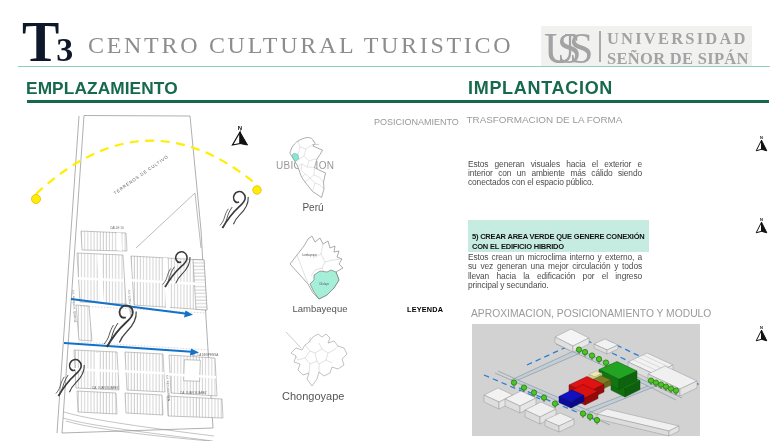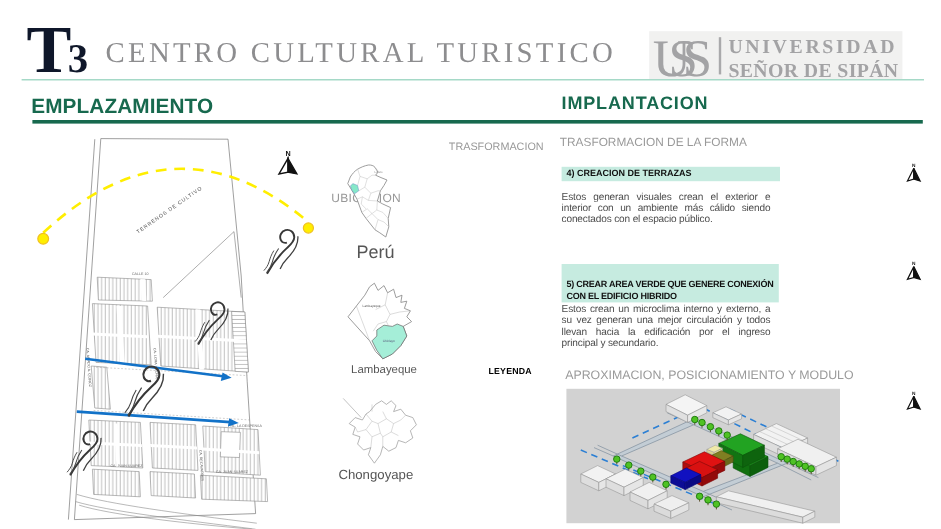--- a/index.html
+++ b/index.html
@@ -24,41 +24,40 @@
   <div class="abs" style="left:569px;top:23px;width:30px;height:44px;font-family:'Liberation Serif',serif;font-size:44px;color:#a3a3a5;">S</div>
 
   <div class="abs" style="left:599px;top:31px;width:2px;height:31px;background:#a9a9ab;"></div>
 
   <div class="abs" style="left:607px;top:29px;width:160px;font-family:'Liberation Serif',serif;font-weight:bold;color:#a3a3a5;font-size:16.5px;line-height:20px;"><span style="letter-spacing:2.2px;">UNIVERSIDAD</span><br><span style="letter-spacing:0.3px;text-align:center;">SEÑOR DE SIPÁN</span></div>
 
   <div class="abs" style="left:18px;top:66px;width:752px;height:1px;background:#8fd0ba;"></div>
 
   <div class="abs" style="left:26px;top:77.5px;font-size:17.3px;font-weight:bold;color:#17694e;letter-spacing:0.1px;">EMPLAZAMIENTO</div>
 
-  <div class="abs" style="left:468px;top:77.5px;font-size:15px;font-weight:bold;color:#17694e;letter-spacing:0.7px;">IMPLANTACION</div>
+  <div class="abs" style="left:468px;top:77.5px;font-size:18px;font-weight:bold;color:#17694e;letter-spacing:0.7px;">IMPLANTACION</div>
 
   <div class="abs" style="left:27px;top:100px;width:742px;height:3px;background:#17694e;"></div>
 
   <div class="abs" style="left:276px;top:120px;font-size:10px;color:#989898;letter-spacing:0.3px;margin-top:40px;">UBICACION</div>
 
-  <div class="abs" style="left:374px;top:116.5px;font-size:9px;color:#989898;letter-spacing:0px;">TRASFORMACION</div>
+  <div class="abs" style="left:374px;top:116.5px;font-size:9px;color:#989898;letter-spacing:0px;">POSICIONAMIENTO</div>
 
   <div class="abs" style="left:466.5px;top:114px;font-size:9.9px;color:#9a9a9a;letter-spacing:0px;">TRASFORMACION DE LA FORMA</div>
 
-  <div class="abs" style="left:468px;top:139px;width:178px;height:12px;background:#c6ebe0;font-size:7.5px;font-weight:bold;color:#111;line-height:12px;padding-left:4px;letter-spacing:0px;">4) CREACION DE TERRAZAS</div>
-
-  <div class="abs" style="left:468px;top:159.5px;width:174px;font-size:8.4px;letter-spacing:-0.12px;line-height:9.3px;color:#4c4c4c;text-align:justify;">Estos generan visuales crean el exterior e interior con un ambiente más cálido siendo conectados con el espacio público.</div>
+
+  <div class="abs" style="left:468px;top:159.5px;width:174px;font-size:8.4px;letter-spacing:-0.12px;line-height:9.3px;color:#4c4c4c;text-align:justify;">Estos generan visuales hacia el exterior e interior con un ambiente más cálido siendo conectados con el espacio público.</div>
 
   <div class="abs" style="left:468px;top:220px;width:177px;height:20px;background:#c6ebe0;font-size:7.5px;font-weight:bold;color:#111;line-height:10px;padding:12px 0 0 4px;letter-spacing:-0.2px;">5) CREAR AREA VERDE QUE GENERE CONEXIÓN<br>CON EL EDIFICIO HIBRIDO</div>
 
   <div class="abs" style="left:468px;top:253px;width:174px;font-size:8.4px;letter-spacing:-0.12px;line-height:9.3px;color:#4c4c4c;text-align:justify;">Estos crean un microclima interno y externo, a su vez generan una mejor circulación y todos llevan hacia la edificación por el ingreso principal y secundario.</div>
 
   <div class="abs" style="left:471px;top:307.5px;font-size:10.3px;color:#9a9a9a;letter-spacing:0px;white-space:nowrap;">APROXIMACION, POSICIONAMIENTO Y MODULO</div>
 
-  <div class="abs" style="left:288px;top:202px;width:50px;text-align:center;font-size:15px;color:#555;">Perú</div>
+  <div class="abs" style="left:288px;top:202px;width:50px;text-align:center;font-size:10px;color:#555;">Perú</div>
 
   <div class="abs" style="left:285px;top:303px;width:70px;text-align:center;font-size:9.5px;color:#555;">Lambayeque</div>
 
   <div class="abs" style="left:282px;top:390px;width:70px;font-size:11px;color:#555;">Chongoyape</div>
 
   <div class="abs" style="left:407px;top:304.5px;font-size:7.3px;font-weight:bold;color:#000;letter-spacing:0.2px;">LEYENDA</div>
 
   <svg class="abs" style="left:0;top:0;" width="784" height="441" viewBox="0 0 784 441">
     <defs>
       <pattern id="hv" width="3.1" height="8" patternUnits="userSpaceOnUse">

